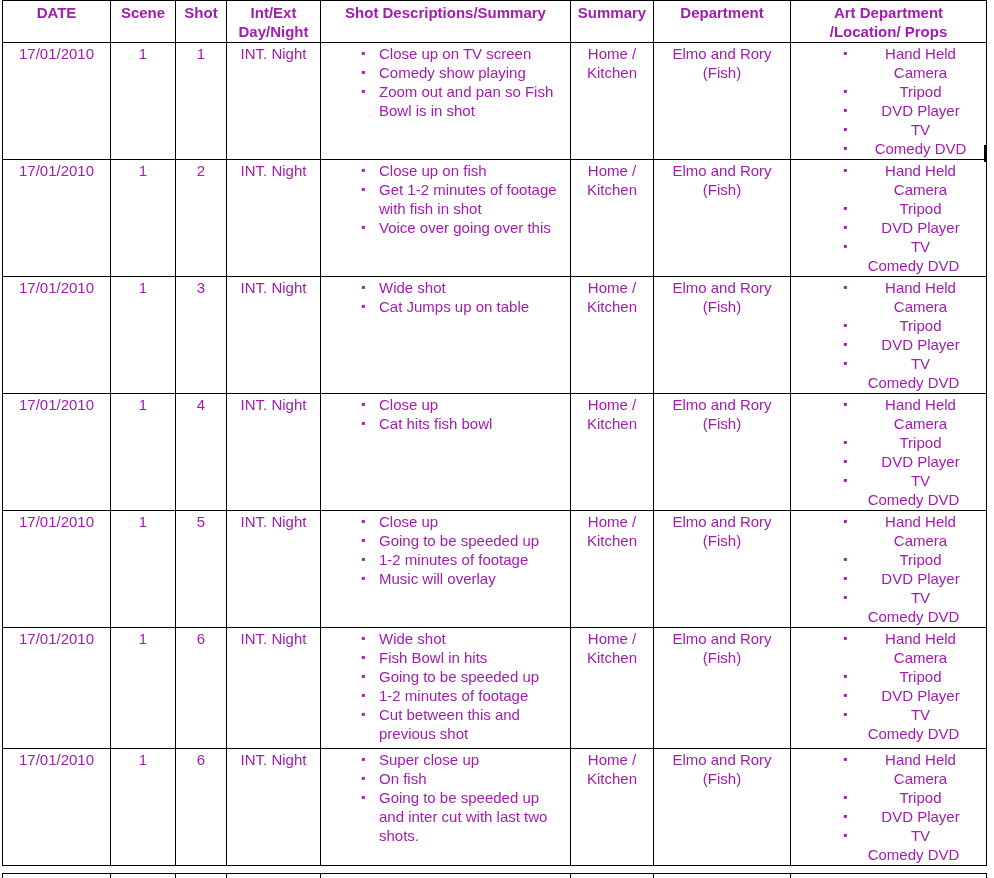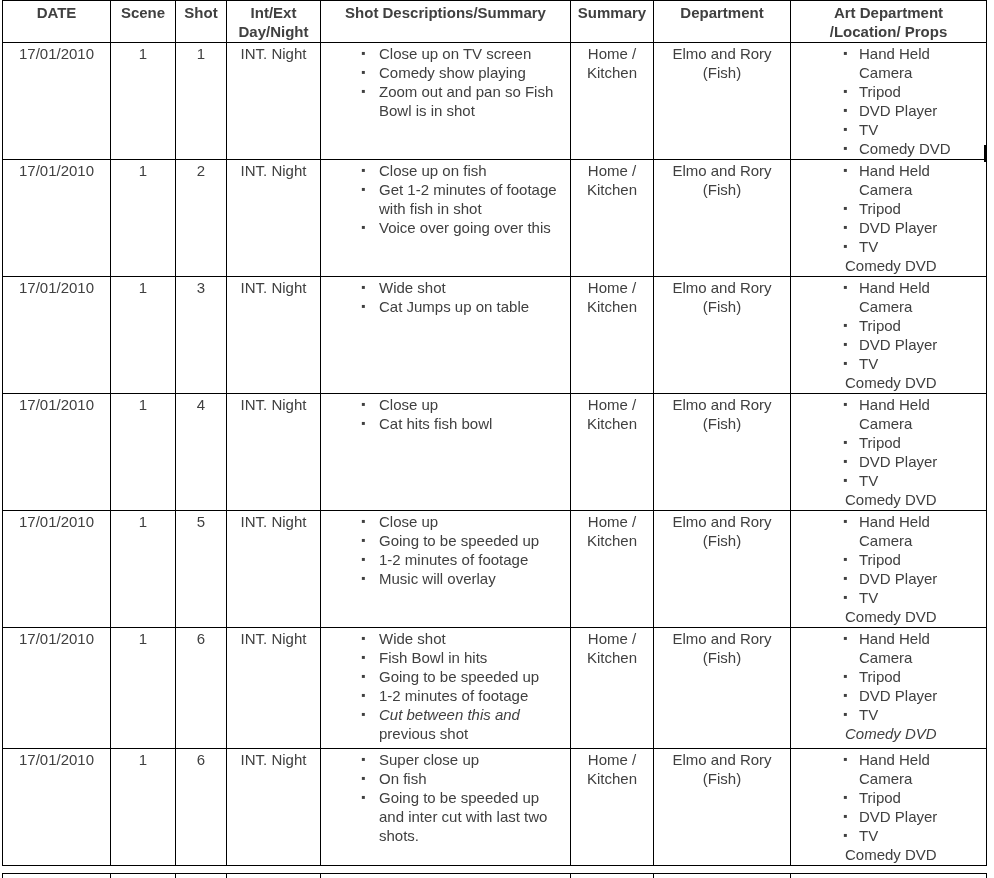--- a/index.html
+++ b/index.html
@@ -1,21 +1,21 @@
 <!DOCTYPE html>
 <html><head>
 <meta charset="utf-8">
 <style>
   html, body { margin:0; padding:0; background:#fff; }
   .page {
     position: relative;
     width: 994px;
     height: 878px;
     background:#fff;
-    color:#404040;
+    color:#a21caf;
     font-family: "Liberation Sans", sans-serif;
     font-size: 15px;
     overflow: hidden;
   }
   table {
     border-collapse: collapse;
     table-layout: fixed;
     margin-left: 2px;
     width: 984px;
   }
@@ -41,27 +41,27 @@
   .blist .li::before {
     content: "▪";
     position: absolute;
     left: 2px;
     top: 0;
     font-size: 12px;
     font-style: normal;
   }
   .desc { margin-left: 34px; }
   .desc .li { padding-left: 20px; }
-  .props { margin-left: 48px; }
+  .props { margin-left: 48px; text-align: center; }
   .props .li { padding-left: 16px; }
   .props .li::before { left: 0; }
   .blist .li.nobullet::before { content: none; }
   .desc .li.nobullet { padding-left: 20px; }
   .props .li.nobullet { padding-left: 2px; }
-  .li.italic { font-style: italic; }
+  .li.italic { }
 
   
   .plines { }
   .plines .li { min-height: 19px; }
   .plines .li:empty { min-height: 6px; }
 
   #table2 { margin-top: 7px; }
 
   .cursor-artifact {
     position: absolute;

